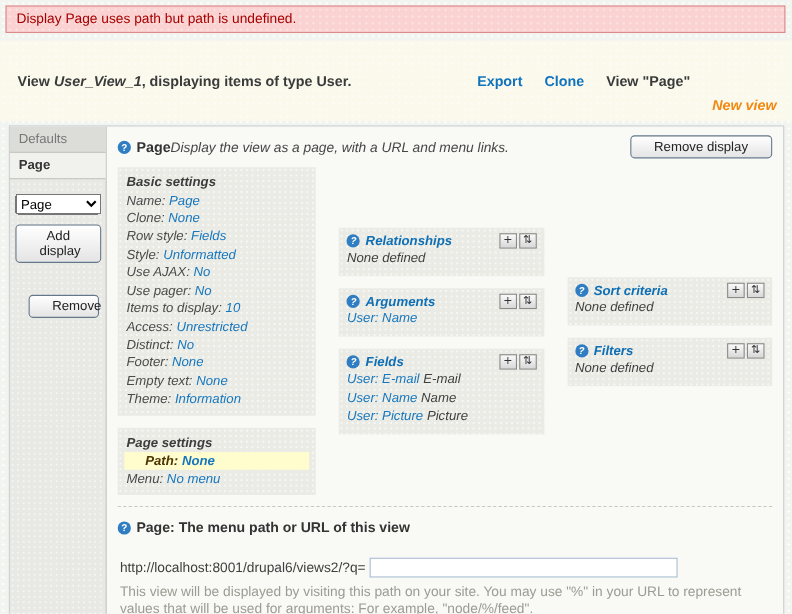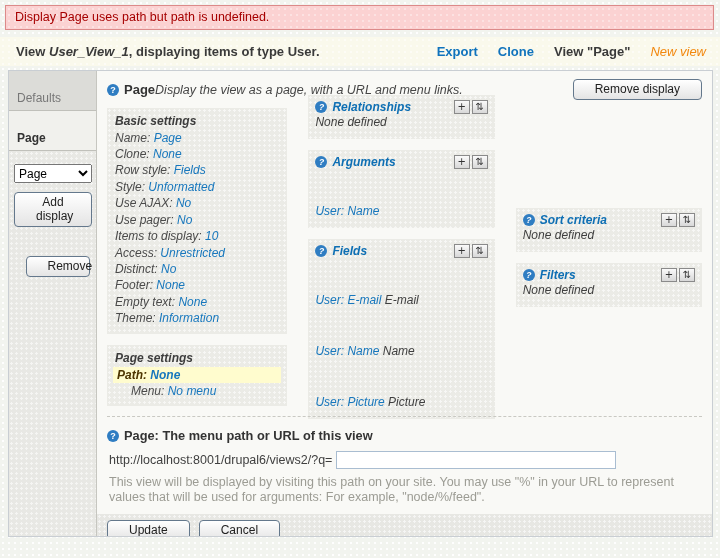--- a/index.html
+++ b/index.html
@@ -35,21 +35,21 @@
     background-size: 6px 6px;
     padding: 7px 14px 7px 16px;
     font-weight: bold;
     font-size: 13px;
     color: #3a3a3a;
   }
   .view-name { font-style: italic; }
   .header-links { margin-left: auto; display: flex; gap: 20px; align-items: center; }
   .hl-blue { color: #1073bd; font-weight: bold; }
   .hl-dark { color: #3a3a3a; font-weight: bold; }
-  .hl-new  { color: #f2880f; font-weight: normal; font-style: italic; }
+  .hl-new  { color: #f2880f; font-weight: bold; font-style: italic; margin-top: 44px; }
 
   
   .views-container {
     display: flex;
     margin: 4px 7px 0 8px;
     height: 467px;
     border: 1px solid #c9ced3;
     background-color: #f9f9f6;
     overflow: hidden;
   }
@@ -57,21 +57,21 @@
   
   .sidebar {
     width: 88px;
     flex: 0 0 88px;
     background-color: #e8e8e4;
     background-image: radial-gradient(rgba(255,255,255,0.55) 1px, transparent 1.2px);
     background-size: 5px 5px;
     border-right: 1px solid #c6c6c0;
   }
   .tab {
-    padding: 20px 8px 5px;
+    padding: 4px 8px 5px;
     border-bottom: 1px solid #c0c0ba;
     color: #777;
     background: #dcdcd8;
     cursor: pointer;
   }
   .tab.active {
     background: #f1f1ed;
     color: #333;
     font-weight: bold;
   }
@@ -128,53 +128,53 @@
   .panel + .panel, .box + .box { margin-top: 11px; }
   .panel-title { font-weight: bold; color: #3d3d3d; line-height: 18px; }
   .setting-row { line-height: 16.4px; white-space: nowrap; }
   .setting-label { color: #4a4a4a; }
   a.value-link { color: #1777bd; }
 
   .path-row {
     background: #fffcce;
     font-weight: bold;
     line-height: 16.4px;
-    padding-left: 4px;
+    padding-left: 19px;
     margin: 0 -2px;
   }
   .path-label { color: #4d3500; }
-  .menu-row { line-height: 16.4px; margin-left: 16px; }
+  .menu-row { line-height: 16.4px; }
 
   .box { width: 100%; background-color: #ebebe6;
     background-image: radial-gradient(rgba(255,255,255,0.6) 1px, transparent 1.2px);
     background-size: 5px 5px;
     padding: 5px 7px 8px; }
   .box-header { display: flex; align-items: center; }
   .box-title { color: #0e6fb4; font-weight: bold; }
   .box-tools { margin-left: auto; display: flex; gap: 2px; }
   .mini-btn {
     width: 16px; height: 14px;
     border: 1px solid #8a8a8a;
     background: linear-gradient(#fafafa, #d8d8d8);
     font-size: 10px;
     line-height: 12px;
     text-align: center;
     color: #333;
     cursor: pointer;
     font-family: "DejaVu Sans", sans-serif;
   }
-  .box-item { line-height: 17px; margin-top: 34px; }
+  .box-item { line-height: 17px; }
   .box-empty { line-height: 17px; color: #3f3f3f; }
   .box-item .plain { color: #3f3f3f; }
 
   
   .path-form { margin-top: 9px; border-top: 1px dashed #c9c9c3; padding-top: 11px; }
   .form-title-row { display: flex; align-items: center; }
   .form-title { font-weight: bold; font-size: 12.8px; color: #333; }
-  .url-row { margin-top: 8px; display: flex; align-items: center; padding-left: 2px; }
+  .url-row { margin-top: 20px; display: flex; align-items: center; padding-left: 2px; }
   .url-prefix { color: #3f3f3f; font-size: 12.5px; }
   .path-input {
     width: 280px; height: 18px;
     margin-left: 4px;
     border: 1px solid #a9bdd1;
     background: #fff;
     font-size: 12px;
     padding: 1px 3px;
     font-family: "Liberation Sans", sans-serif;
   }

